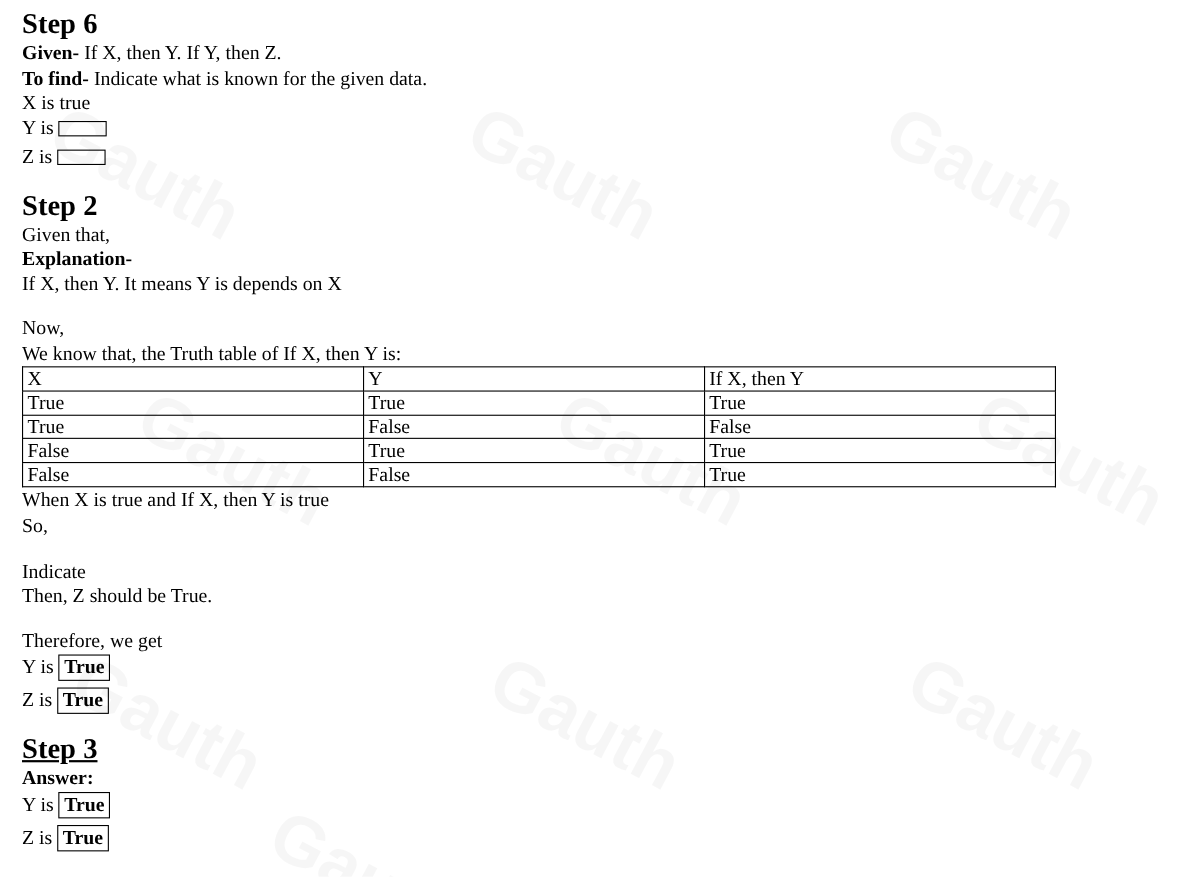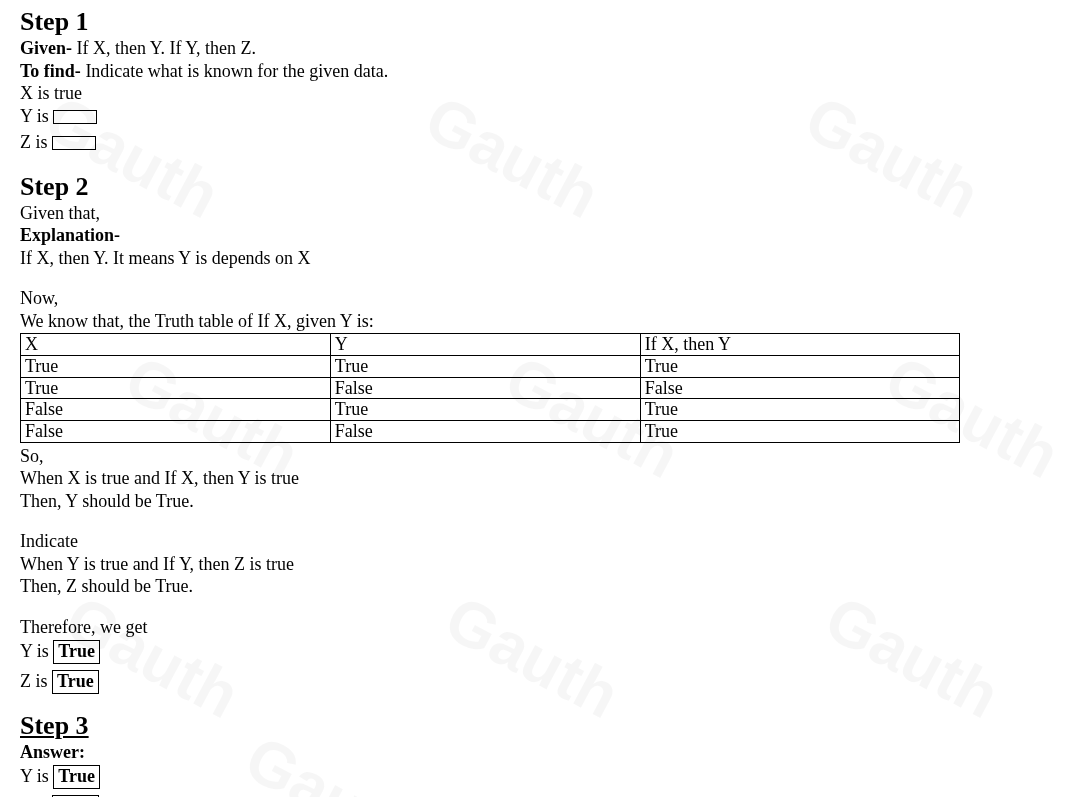--- a/index.html
+++ b/index.html
@@ -95,21 +95,21 @@
   <span class="wm" style="left:500px; top:380px;">Gauth</span>
   <span class="wm" style="left:880px; top:380px;">Gauth</span>
   <span class="wm" style="left:60px;  top:620px;">Gauth</span>
   <span class="wm" style="left:440px; top:620px;">Gauth</span>
   <span class="wm" style="left:820px; top:620px;">Gauth</span>
   <span class="wm" style="left:240px; top:760px;">Gauth</span>
 </div>
 
 <div class="page">
 
-  <p class="step-title">Step 1</p>
+  <p class="step-title">Step 6</p>
   <p class="line">
     <span class="b">Given-</span><span> If X, then Y. If Y, then Z.</span>
   </p>
   <p class="line">
     <span class="b">To find-</span><span> Indicate what is known for the given data.</span>
   </p>
   <p class="line">X is true</p>
   <p class="line">
     <span>Y is </span><span class="blank-box"></span>
   </p>
@@ -117,21 +117,21 @@
     <span>Z is </span><span class="blank-box"></span>
   </p>
 
   <p class="step-title" style="margin-top:17px;">Step 2</p>
   <p class="line">Given that,</p>
   <p class="line b">Explanation-</p>
   <p class="line">If X, then Y. It means Y is depends on X</p>
 
   <div class="spc"></div>
   <p class="line">Now,</p>
-  <p class="line">We know that, the Truth table of If X, given Y is:</p>
+  <p class="line">We know that, the Truth table of If X, then Y is:</p>
 
   <table class="truth">
     <tbody>
         <tr>
       <td class="col-a">X</td>
       <td class="col-b">Y</td>
       <td class="col-c">If X, then Y</td>
     </tr>
     <tr>
       <td>True</td>
@@ -149,27 +149,25 @@
       <td>True</td>
     </tr>
     <tr>
       <td>False</td>
       <td>False</td>
       <td>True</td>
     </tr>
   </tbody>
     </table>
 
+  <p class="line">When X is true and If X, then Y is true</p>
   <p class="line" style="margin-top:2px;">So,</p>
-  <p class="line">When X is true and If X, then Y is true</p>
-  <p class="line">Then, Y should be True.</p>
 
   <div class="spc"></div>
   <p class="line">Indicate</p>
-  <p class="line">When Y is true and If Y, then Z is true</p>
   <p class="line">Then, Z should be True.</p>
 
   <div class="spc"></div>
   <p class="line">Therefore, we get</p>
   <p class="line" style="margin-top:2px;">
     <span>Y is </span><span class="filled-box">True</span>
   </p>
   <p class="line" style="margin-top:6px;">
     <span>Z is </span><span class="filled-box">True</span>
   </p>

